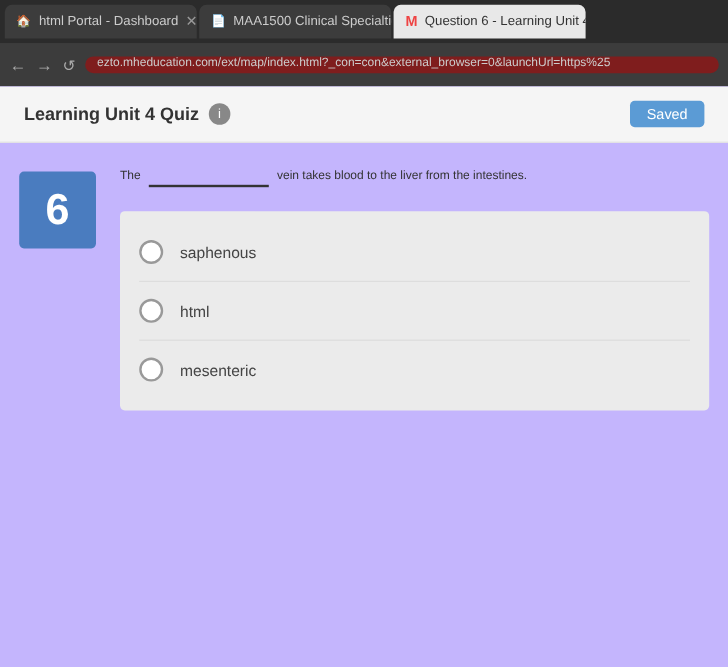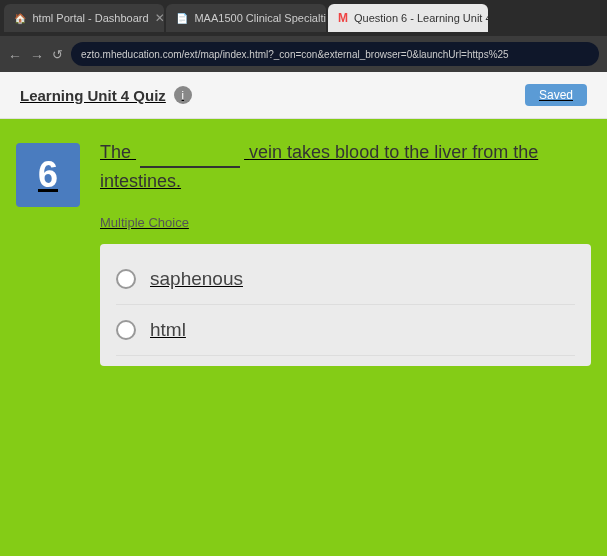--- a/index.html
+++ b/index.html
@@ -68,43 +68,42 @@
     }
 
     .nav-btn {
       color: #aaa;
       font-size: 14px;
       cursor: pointer;
     }
 
     .address-bar {
       flex: 1;
-      background: #0f172a;
+      background: #7f1d1d;
       border-radius: 12px;
-      height: 24px;
-      display: flex;
-      align-items: center;
+      height: 14px;
+      display: flex;
+      align-items: flex-start;
       padding: 0 10px;
       gap: 6px;
     }
 
     .address-text {
       font-size: 10px;
       color: #ccc;
       white-space: nowrap;
       overflow: hidden;
       text-overflow: ellipsis;
     }
 
     
     .page-content {
-      background: #84cc16;
+      background: #c4b5fd;
       height: calc(556px - 72px);
       overflow-y: auto;
-      text-decoration: underline;
     }
 
     .page-header {
       display: flex;
       align-items: center;
       justify-content: space-between;
       padding: 12px 20px;
       background: #f5f5f5;
       border-bottom: 1px solid #e0e0e0;
     }
@@ -163,21 +162,21 @@
       flex-shrink: 0;
       margin-top: 4px;
     }
 
     .question-content {
       flex: 1;
       padding-left: 20px;
     }
 
     .question-text {
-      font-size: 18px;
+      font-size: 10px;
       color: #333;
       line-height: 1.5;
       margin-bottom: 20px;
     }
 
     .question-text .blank {
       display: inline-block;
       width: 100px;
       border-bottom: 2px solid #333;
       margin: 0 4px;
@@ -210,21 +209,21 @@
       border-radius: 50%;
       border: 2px solid #999;
       background: white;
       flex-shrink: 0;
       display: flex;
       align-items: center;
       justify-content: center;
     }
 
     .choice-label {
-      font-size: 19px;
+      font-size: 13px;
       color: #444;
     }
 
     .choice-divider {
       height: 1px;
       background: #ddd;
       margin: 0 16px;
     }
 
     .refresh-icon {
@@ -277,29 +276,32 @@
   <div class="question-area">
     <div class="question-number-box">6</div>
 
     <div class="question-content">
       <div class="question-text">
         <span>The</span>
         <span class="blank">&nbsp;</span>
         <span>vein takes blood to the liver from the intestines.</span>
       </div>
 
-      <div class="question-type-label">Multiple Choice</div>
 
       <div class="choices-area">
         <div class="choice-item">
           <div class="radio-circle"></div>
           <span class="choice-label">saphenous</span>
         </div>
         <div class="choice-divider"></div>
         <div class="choice-item">
           <div class="radio-circle"></div>
           <span class="choice-label">html</span>
         </div>
         <div class="choice-divider"></div>
+        <div class="choice-item">
+          <div class="radio-circle"></div>
+          <span class="choice-label">mesenteric</span>
+        </div>
       </div>
     </div>
   </div>
 </div>
 
 </body></html>

